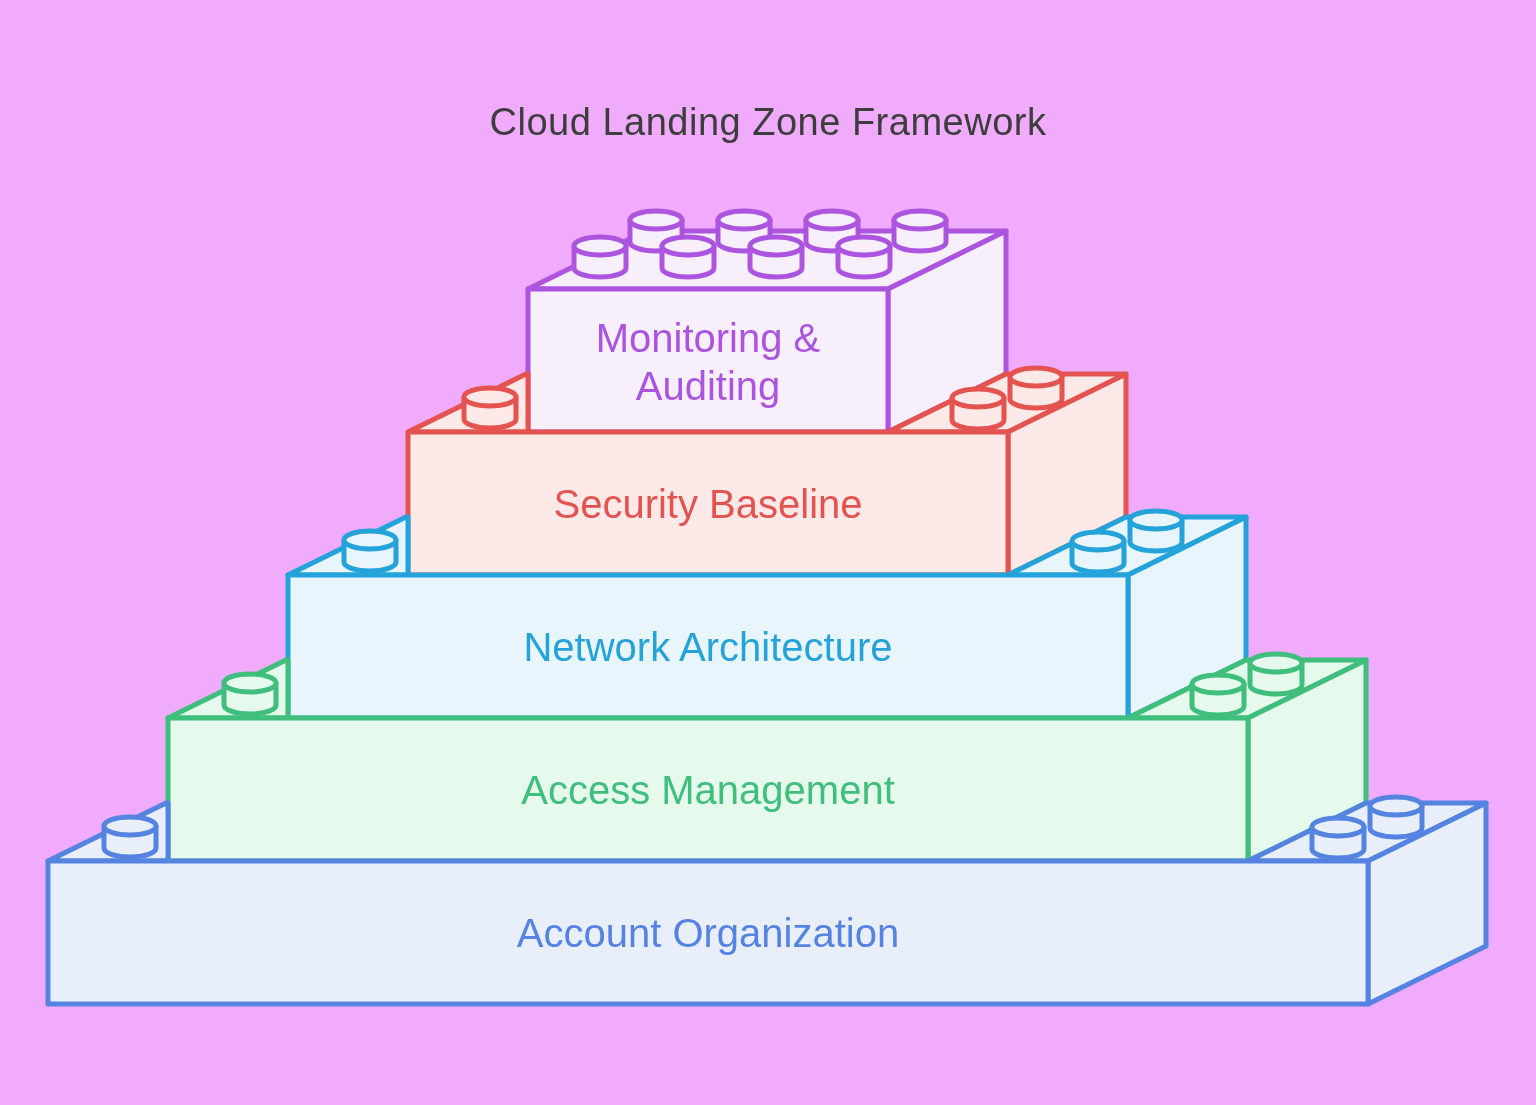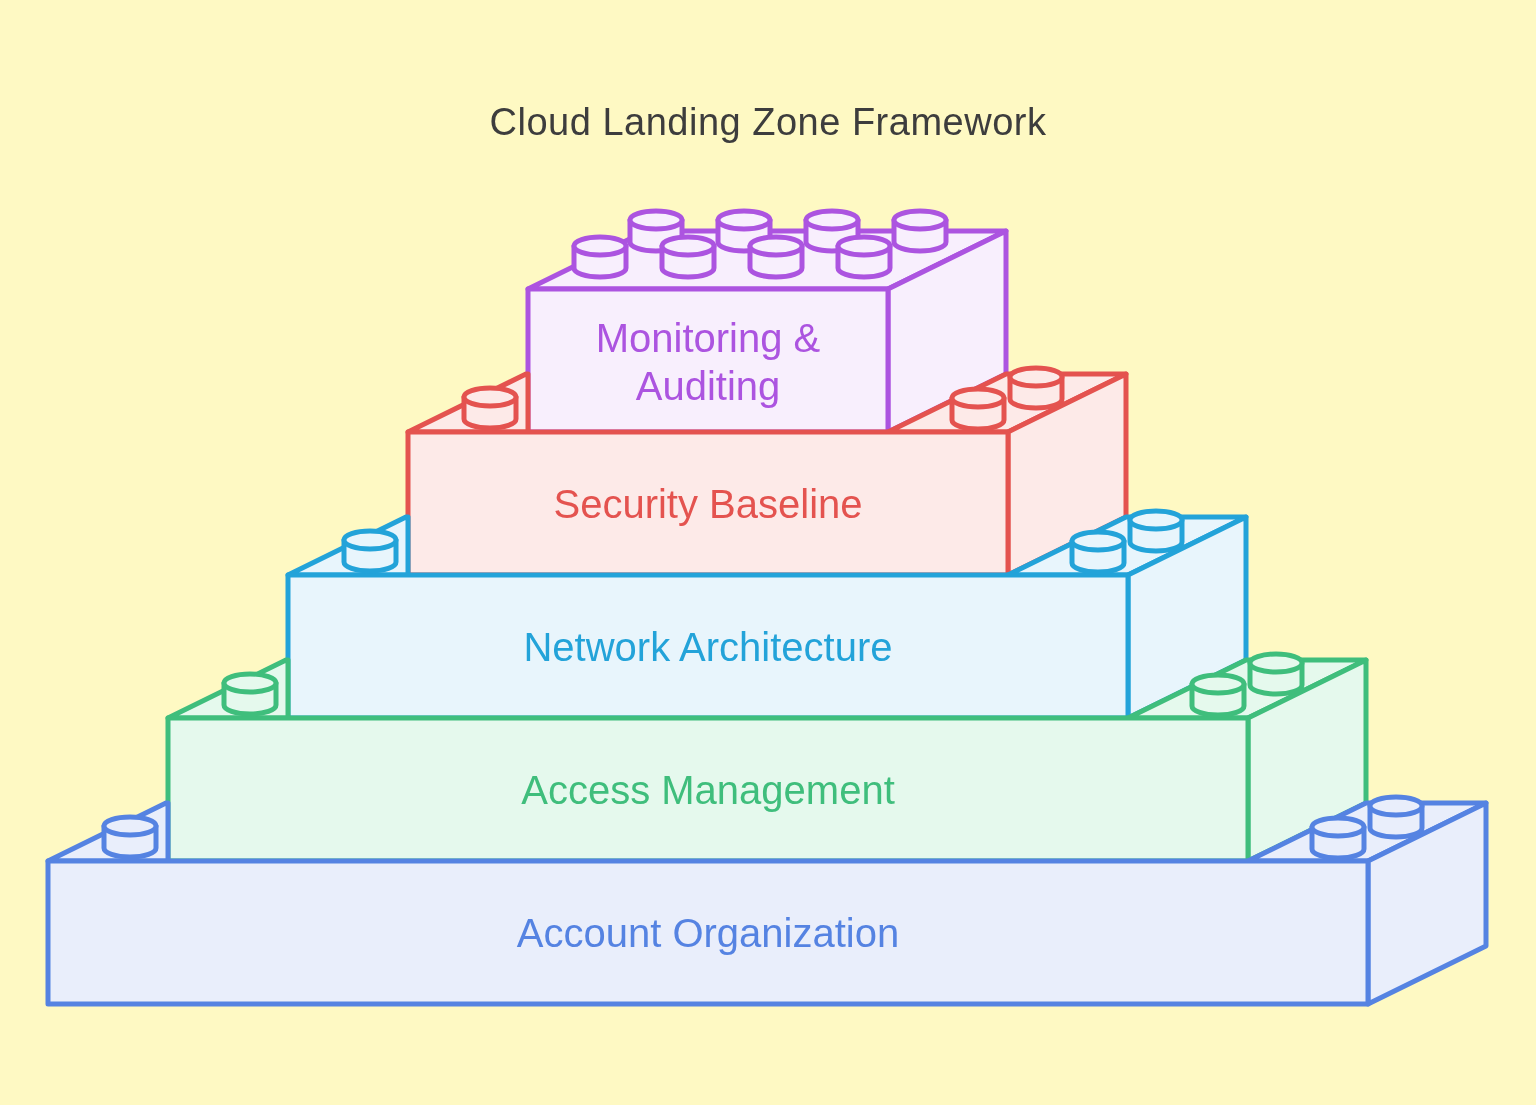--- a/index.html
+++ b/index.html
@@ -10,21 +10,21 @@
   .title{
     position:absolute;top:100px;left:0;width:100%;text-align:center;
     font-size:38px;line-height:44px;color:#3d3d3d;letter-spacing:0.5px;
   }
   .diagram-svg{position:absolute;top:0;left:0;}
   .diagram-svg text{font-family:"Liberation Sans",sans-serif;}
 </style>
 </head>
 <body>
 
-<div class="canvas" style="background: #fef9c3;">
+<div class="canvas" style="background: #f0abfc;">
   <div class="title" style="color: rgb(61, 61, 61);">Cloud Landing Zone Framework</div>
   <svg id="lego-svg" class="diagram-svg" width="1536" height="1105" viewBox="0 0 1536 1105" xmlns="http://www.w3.org/2000/svg">
       <g>
         <path d="M 528 289 L 646 231 L 1006 231 L 888 289 Z" fill="#f8effd" stroke="#ac54e0" stroke-width="5" stroke-linejoin="round"></path>
         <path d="M 888 432 L 888 289 L 1006 231 L 1006 374 Z" fill="#f8effd" stroke="#ac54e0" stroke-width="5" stroke-linejoin="round"></path>
         <path d="M 528 432 L 528 289 L 888 289 L 888 432 Z" fill="#f8effd" stroke="#ac54e0" stroke-width="5" stroke-linejoin="round"></path>
         <path d="M 630 220 L 630 242 A 26 9 0 0 0 682 242 L 682 220" fill="#f8effd" stroke="#ac54e0" stroke-width="5" stroke-linejoin="round" stroke-linecap="round"></path>
         <ellipse cx="656" cy="220" rx="26" ry="9" fill="#f8effd" stroke="#ac54e0" stroke-width="5"></ellipse>
         <path d="M 718 220 L 718 242 A 26 9 0 0 0 770 242 L 770 220" fill="#f8effd" stroke="#ac54e0" stroke-width="5" stroke-linejoin="round" stroke-linecap="round"></path>
         <ellipse cx="744" cy="220" rx="26" ry="9" fill="#f8effd" stroke="#ac54e0" stroke-width="5"></ellipse>

